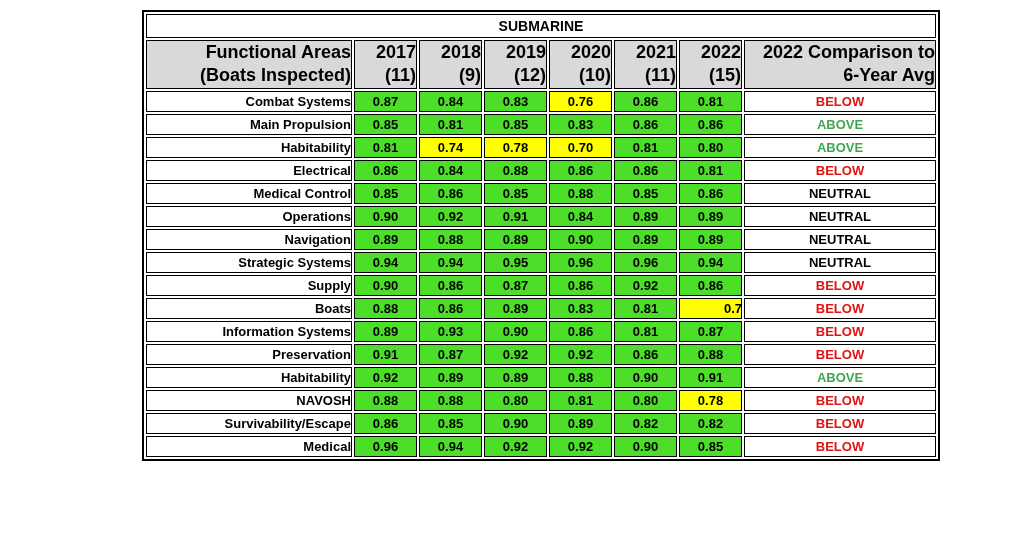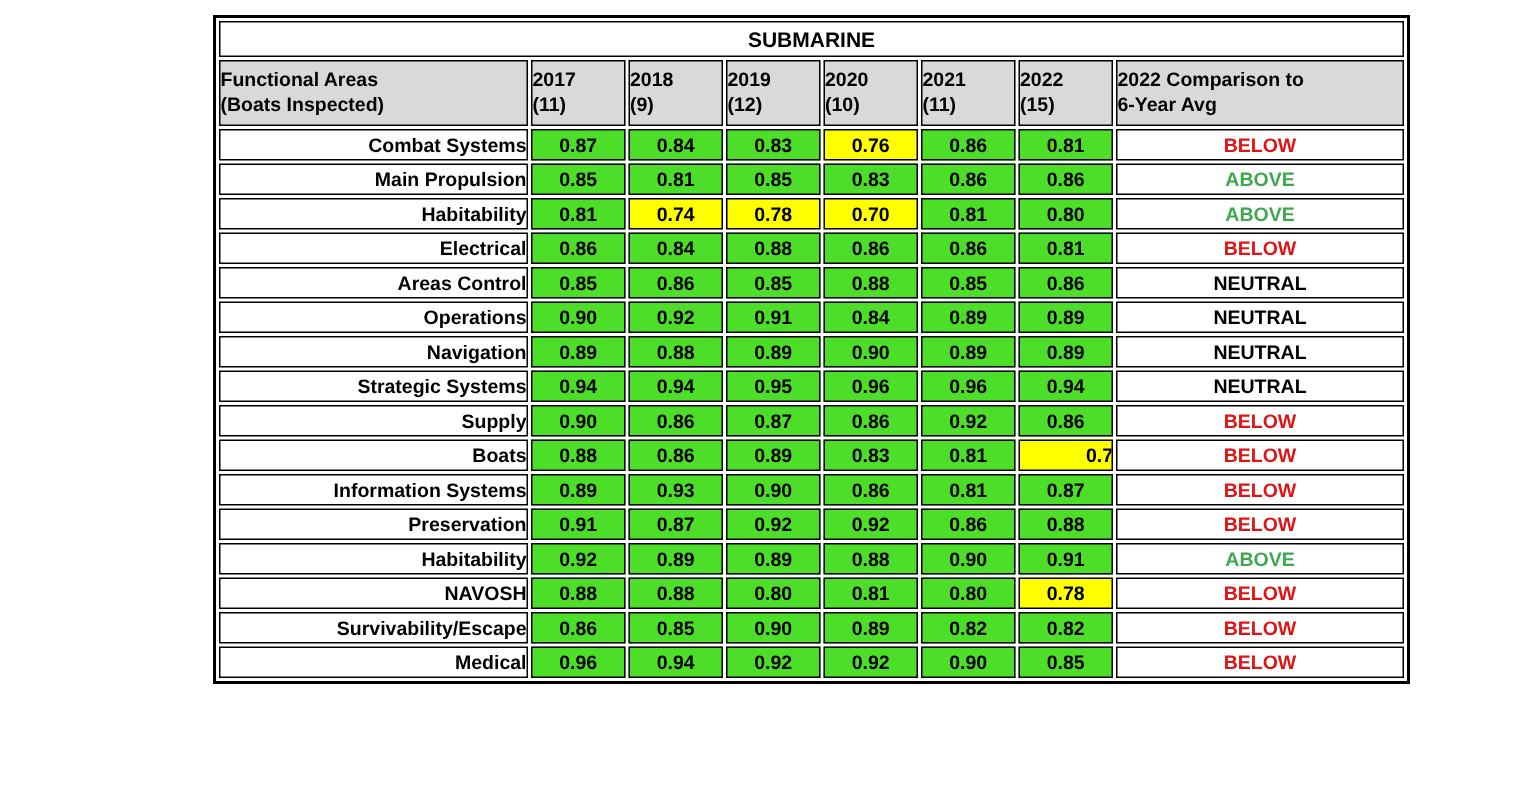--- a/index.html
+++ b/index.html
@@ -42,22 +42,22 @@
   }
   tr.title-row th {
     height: 22px;
     font-size: 14px;
     text-align: center;
     background: #ffffff;
   }
   tr.header-row th {
     height: 42px;
     background: #d9d9d9;
-    font-size: 13px;
-    text-align: left;
+    font-size: 18px;
+    text-align: right;
     line-height: 1.3;
   }
   tr.data-row td {
     height: 19px;
     font-size: 13px;
   }
   td.area-cell {
     text-align: right;
     padding-right: 5px;
     background: #ffffff;
@@ -167,21 +167,21 @@
             <td class="area-cell">Electrical</td>
             <td class="score-cell" style="background: rgb(77, 222, 42);">0.86</td>
             <td class="score-cell" style="background: rgb(77, 222, 42);">0.84</td>
             <td class="score-cell" style="background: rgb(77, 222, 42);">0.88</td>
             <td class="score-cell" style="background: rgb(77, 222, 42);">0.86</td>
             <td class="score-cell" style="background: rgb(77, 222, 42);">0.86</td>
             <td class="score-cell" style="background: rgb(77, 222, 42);">0.81</td>
             <td class="comparison-cell" style="color: rgb(224, 20, 20);">BELOW</td>
           </tr>
           <tr class="data-row">
-            <td class="area-cell">Areas Control</td>
+            <td class="area-cell">Medical Control</td>
             <td class="score-cell" style="background: rgb(77, 222, 42);">0.85</td>
             <td class="score-cell" style="background: rgb(77, 222, 42);">0.86</td>
             <td class="score-cell" style="background: rgb(77, 222, 42);">0.85</td>
             <td class="score-cell" style="background: rgb(77, 222, 42);">0.88</td>
             <td class="score-cell" style="background: rgb(77, 222, 42);">0.85</td>
             <td class="score-cell" style="background: rgb(77, 222, 42);">0.86</td>
             <td class="comparison-cell" style="color: rgb(0, 0, 0);">NEUTRAL</td>
           </tr>
           <tr class="data-row">
             <td class="area-cell">Operations</td>

